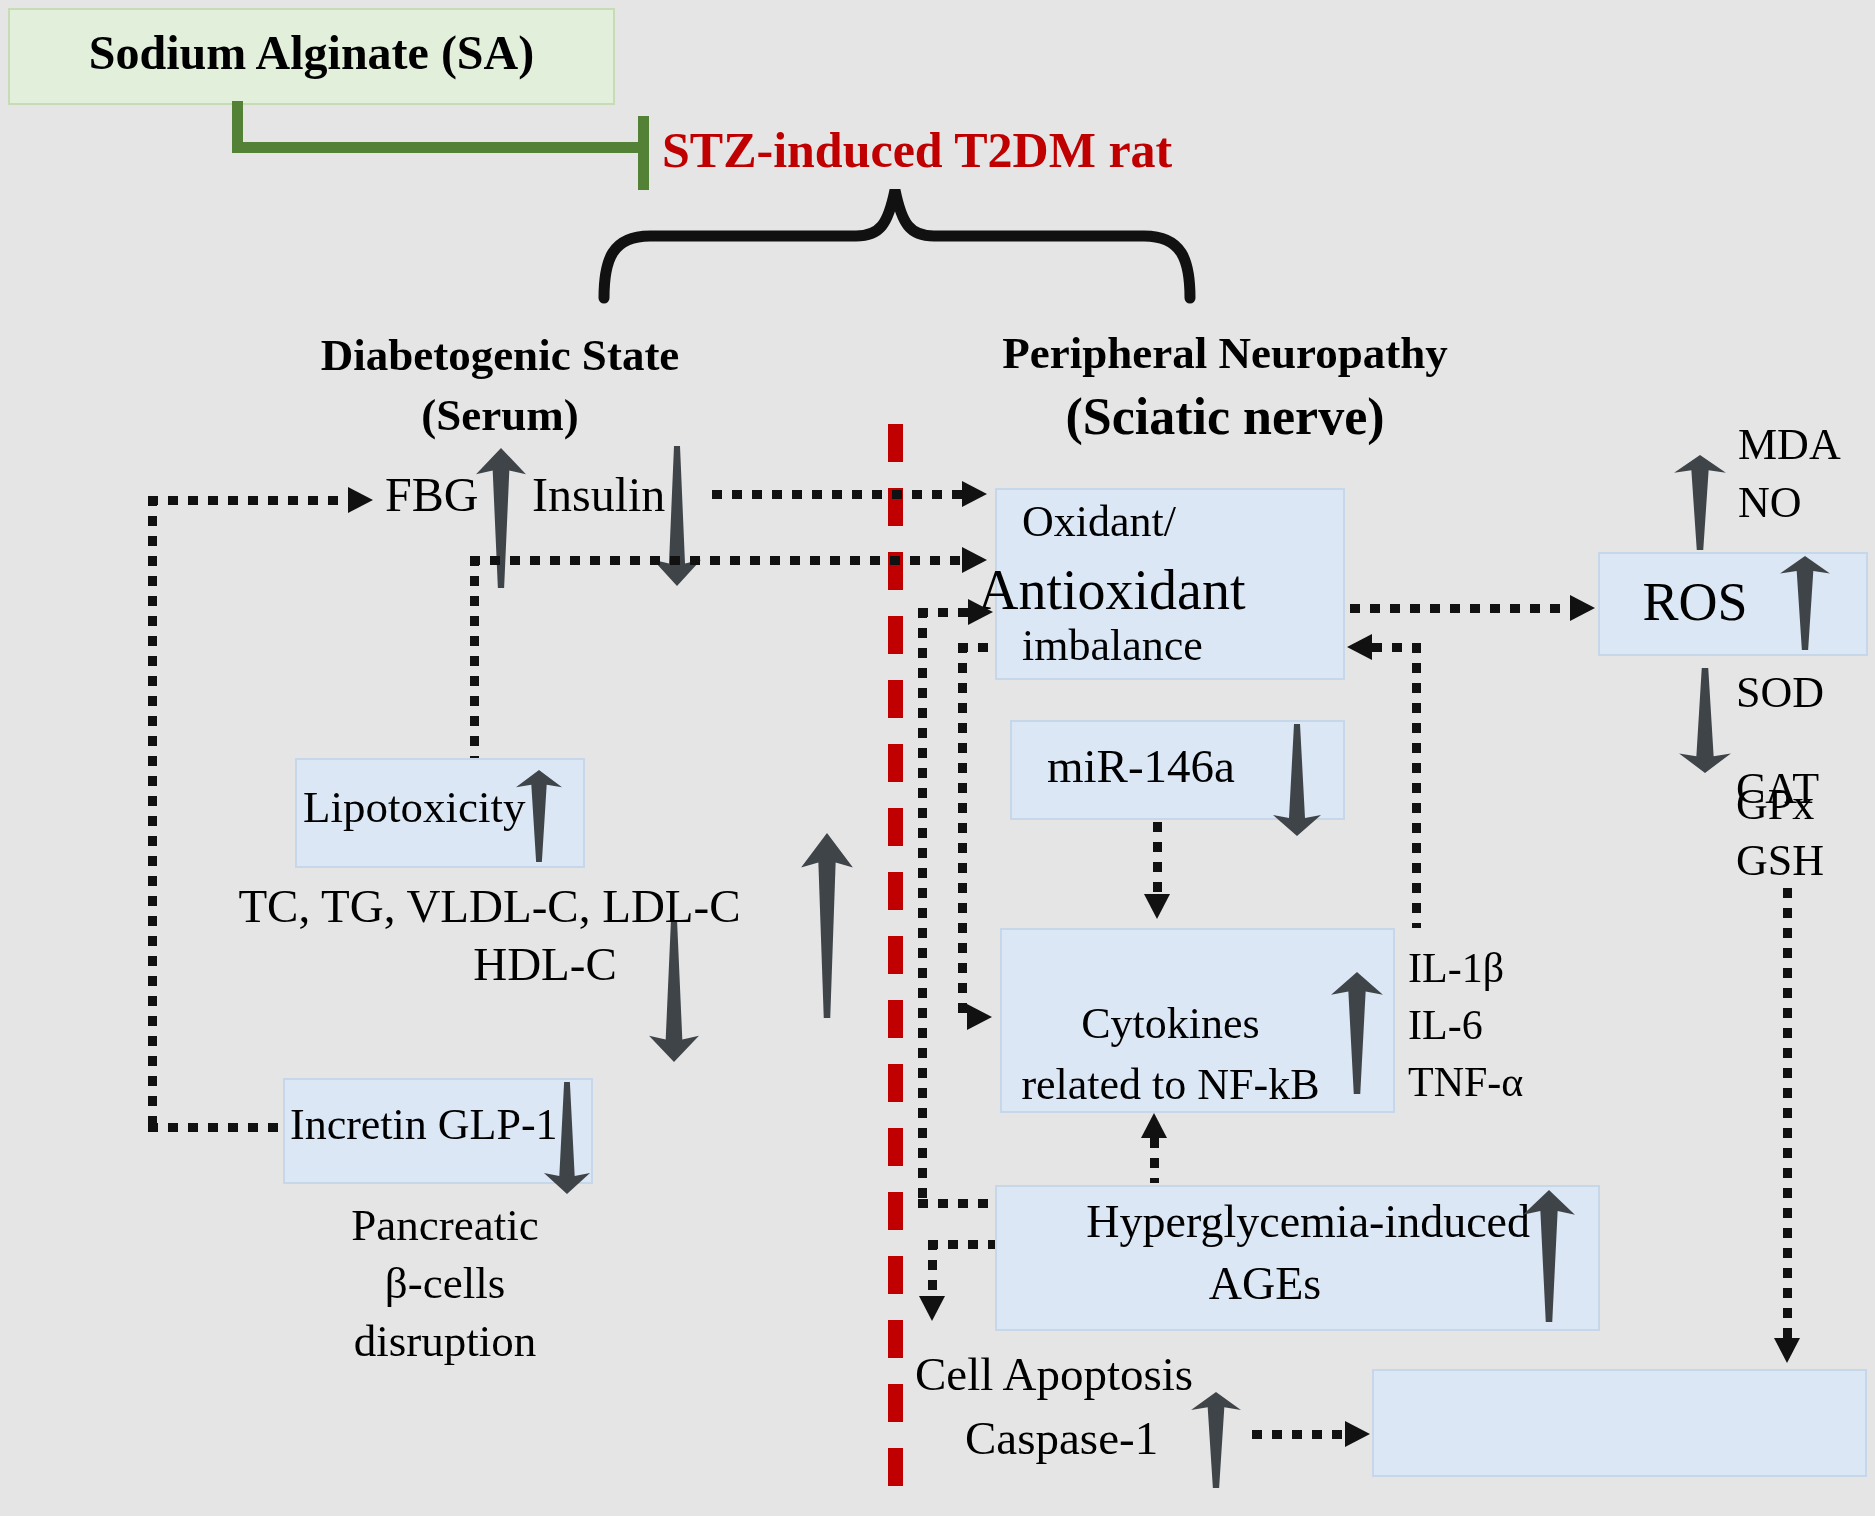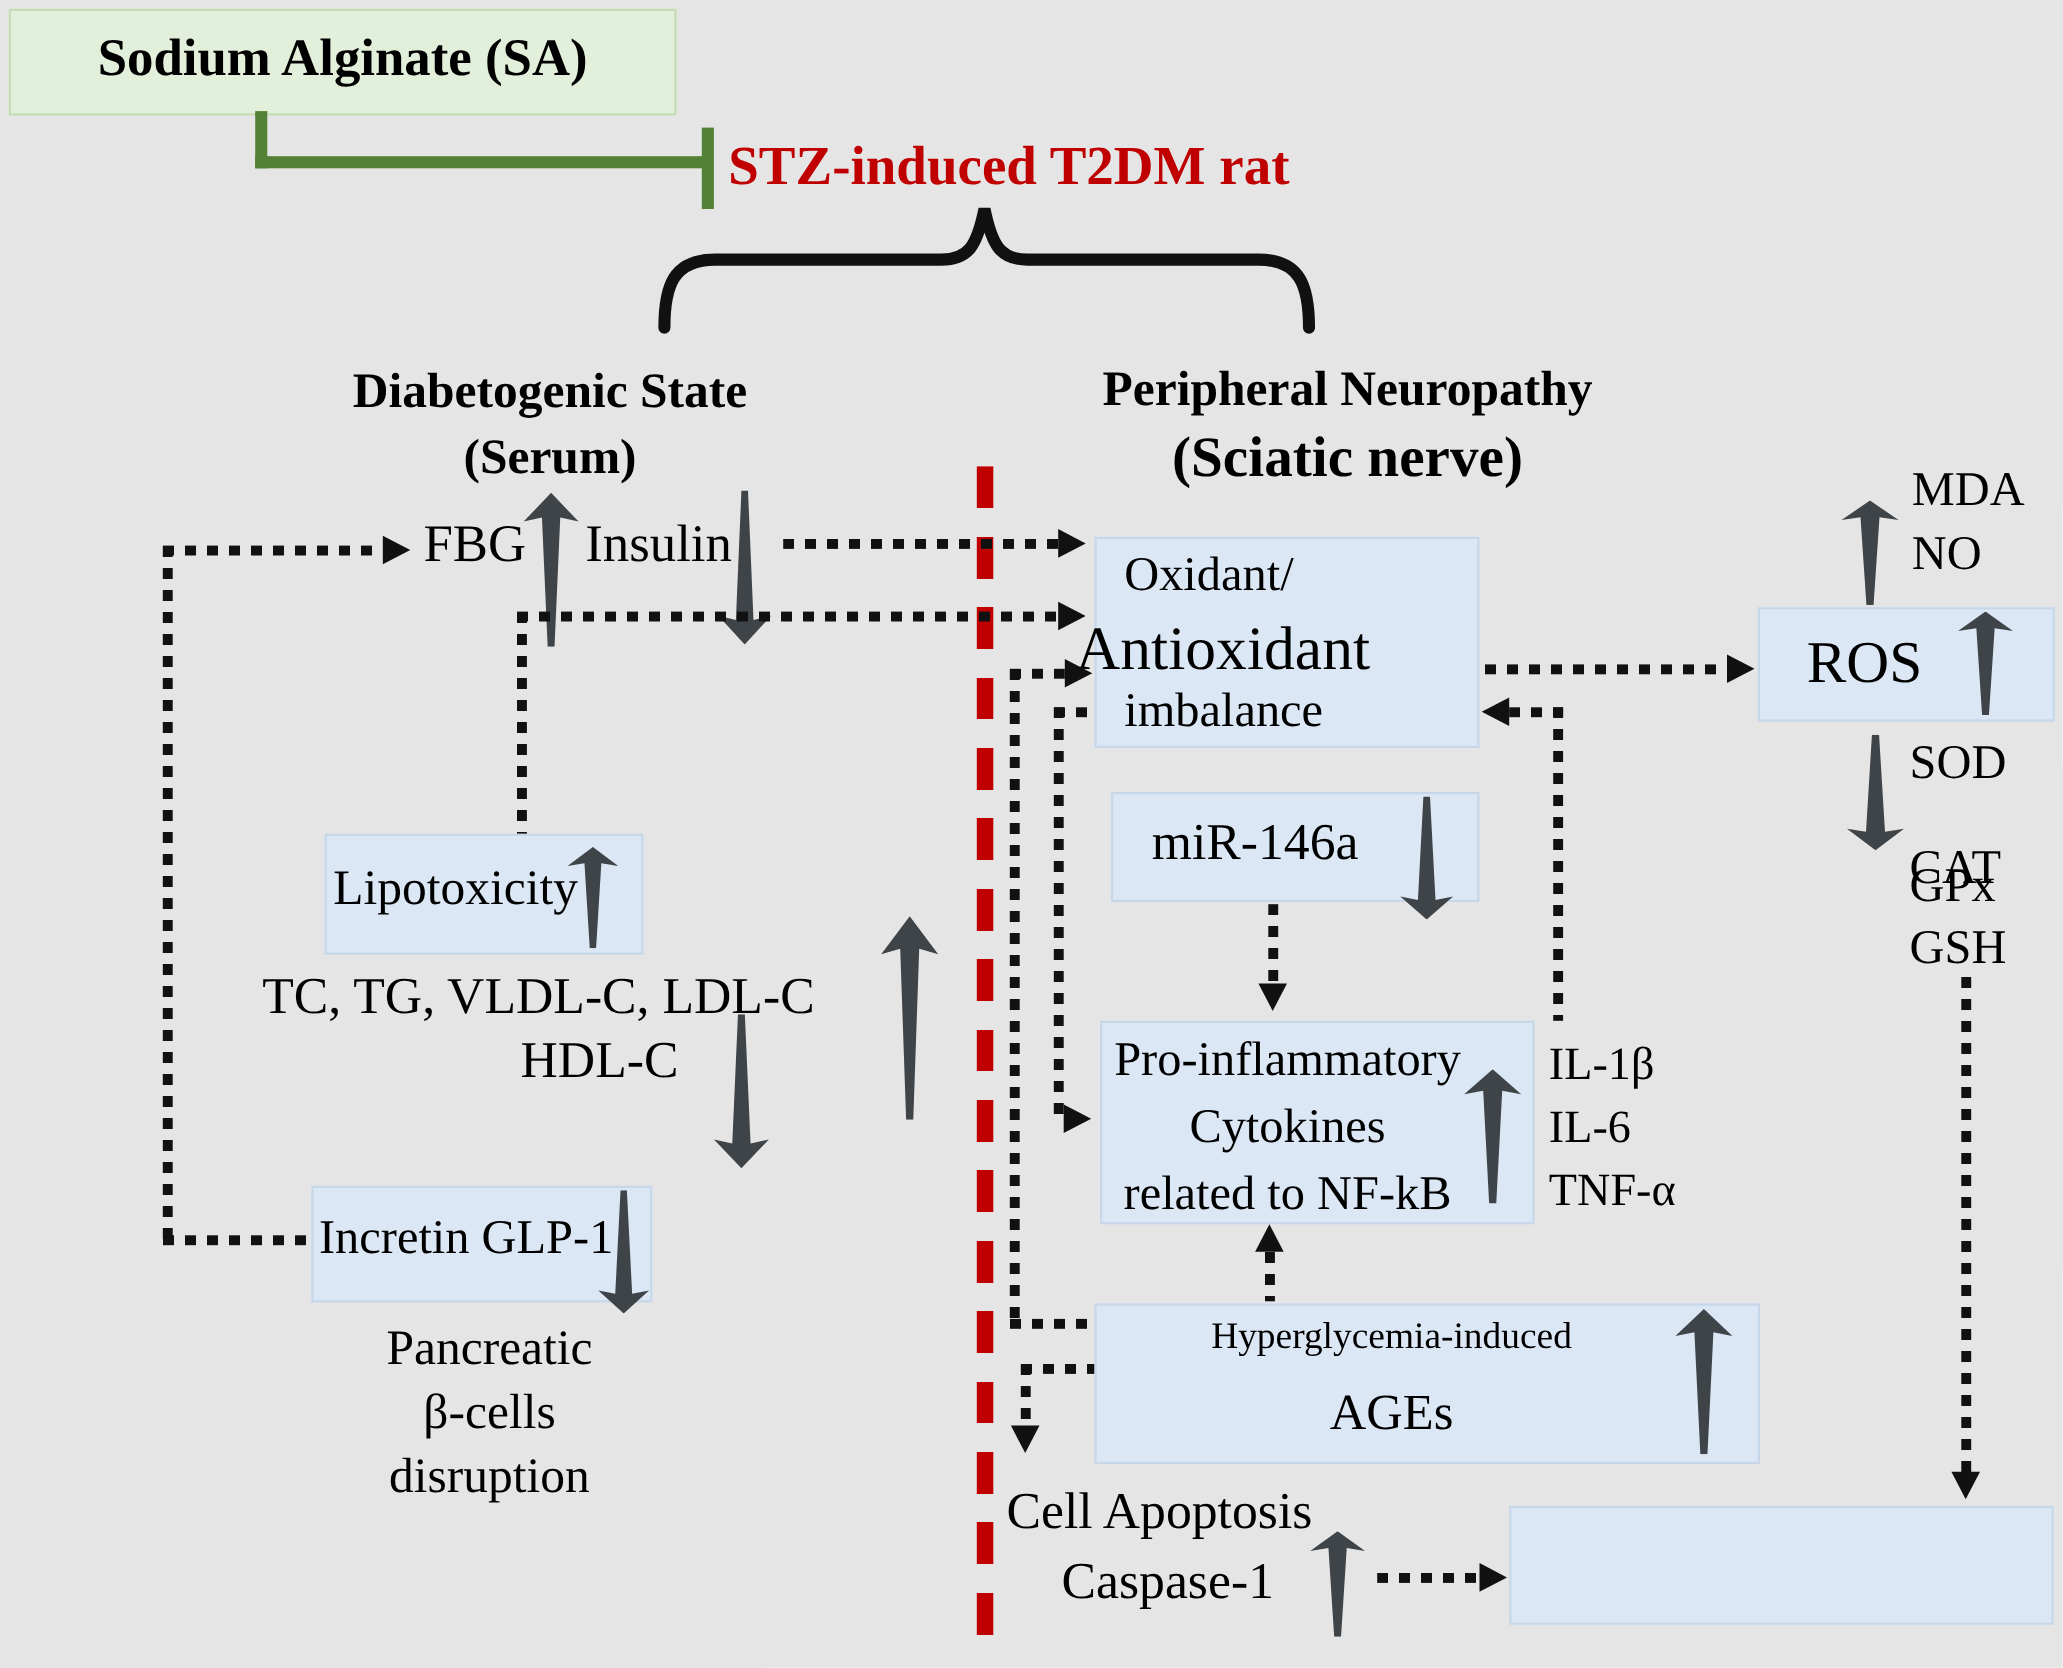--- a/index.html
+++ b/index.html
@@ -131,42 +131,41 @@
   <div class="garrow" style="left:1272px;top:724px;width:50px;height:112px;">
     <svg viewBox="0 0 100 300" preserveAspectRatio="none">
         <polygon points="50,300 98,244 66,252 56,0 44,0 34,252 2,244" fill="#3f4449"></polygon>
       </svg>
   </div>
 
   <div class="vdot" style="left:1153px;top:822px;height:76px;"></div>
   <div class="ah d" style="left:1144px;top:894px;"></div>
 
   <div class="box" style="left:1000px;top:928px;width:395px;height:185px;"></div>
-  <div class="t c" style="left:1003px;top:938px;width:335px;font-size:44px;">Pro-inflammatory</div>
   <div class="t c" style="left:1003px;top:999px;width:335px;font-size:44px;">Cytokines</div>
   <div class="t c" style="left:1003px;top:1060px;width:335px;font-size:44px;font-family:Liberation Serif, serif;">related to NF-kB</div>
   <div class="garrow" style="left:1330px;top:972px;width:54px;height:122px;">
     <svg viewBox="0 0 100 300" preserveAspectRatio="none">
         <polygon points="50,0 98,56 66,48 56,300 44,300 34,48 2,56" fill="#3f4449"></polygon>
       </svg>
   </div>
 
   <div class="t" style="left:1408px;top:945px;font-size:42px;">IL-1β</div>
   <div class="t" style="left:1408px;top:1002px;font-size:42px;">IL-6</div>
   <div class="t" style="left:1408px;top:1059px;font-size:42px;text-align:center;">TNF-α</div>
 
   <div class="vdot" style="left:1412px;top:643px;height:285px;"></div>
   <div class="hdot" style="left:1372px;top:643px;width:49px;"></div>
   <div class="ah l" style="left:1347px;top:634px;"></div>
 
   <div class="hdot" style="left:1350px;top:604px;width:215px;"></div>
   <div class="ah r" style="left:1570px;top:595px;"></div>
 
   <div class="box" style="left:995px;top:1185px;width:605px;height:146px;"></div>
-  <div class="t c" style="left:1000px;top:1196px;width:530px;font-size:34px;">Hyperglycemia-induced</div>
+  <div class="t c" style="left:1000px;top:1196px;width:530px;font-size:46px;text-align:right;">Hyperglycemia-induced</div>
   <div class="t c" style="left:1000px;top:1258px;width:530px;font-size:46px;">AGEs</div>
   <div class="garrow" style="left:1522px;top:1190px;width:54px;height:132px;">
     <svg viewBox="0 0 100 300" preserveAspectRatio="none">
         <polygon points="50,0 98,56 66,48 56,300 44,300 34,48 2,56" fill="#3f4449"></polygon>
       </svg>
   </div>
 
   <div class="vdot" style="left:1150px;top:1138px;height:45px;"></div>
   <div class="ah u" style="left:1141px;top:1113px;"></div>
 

